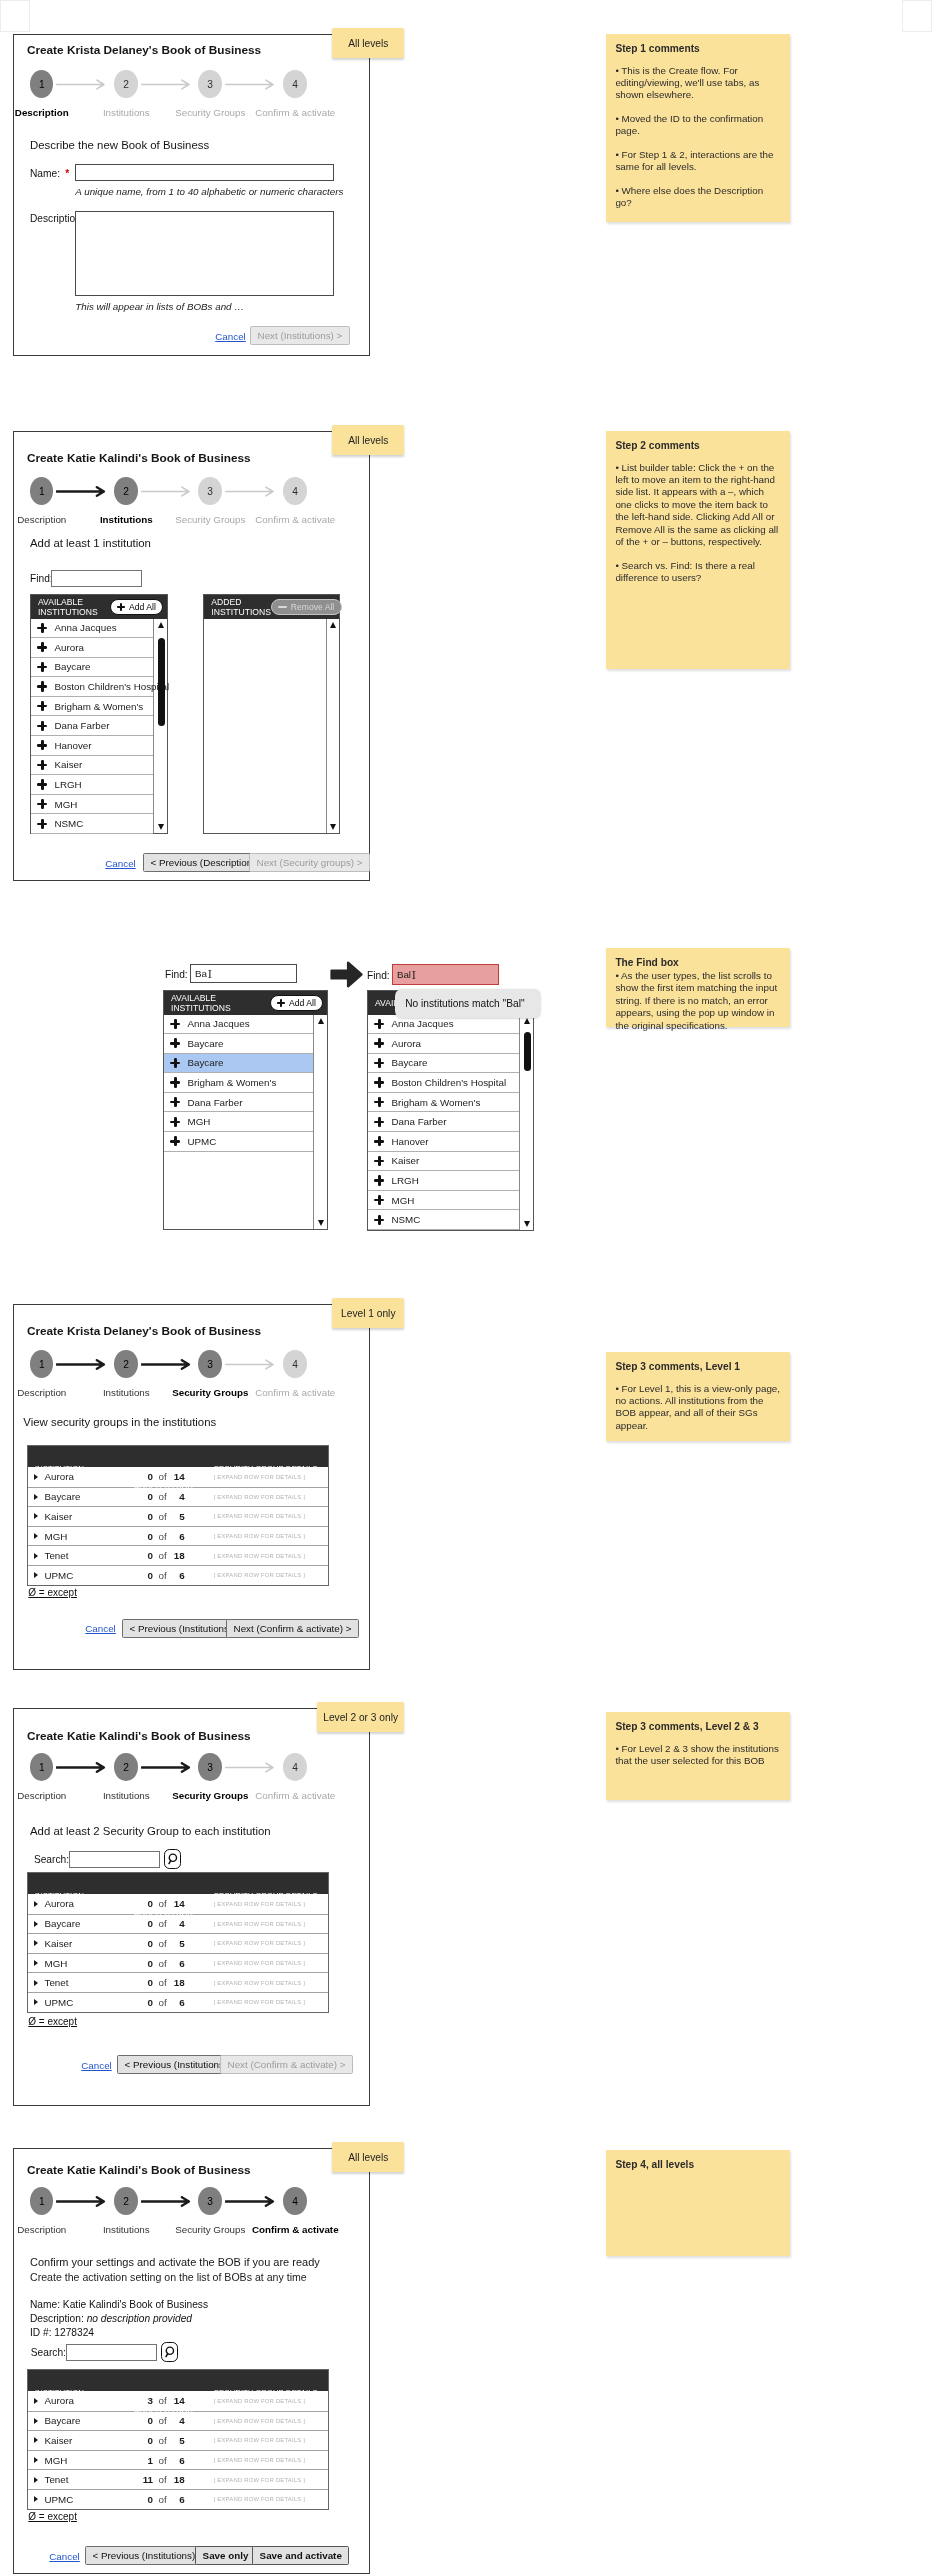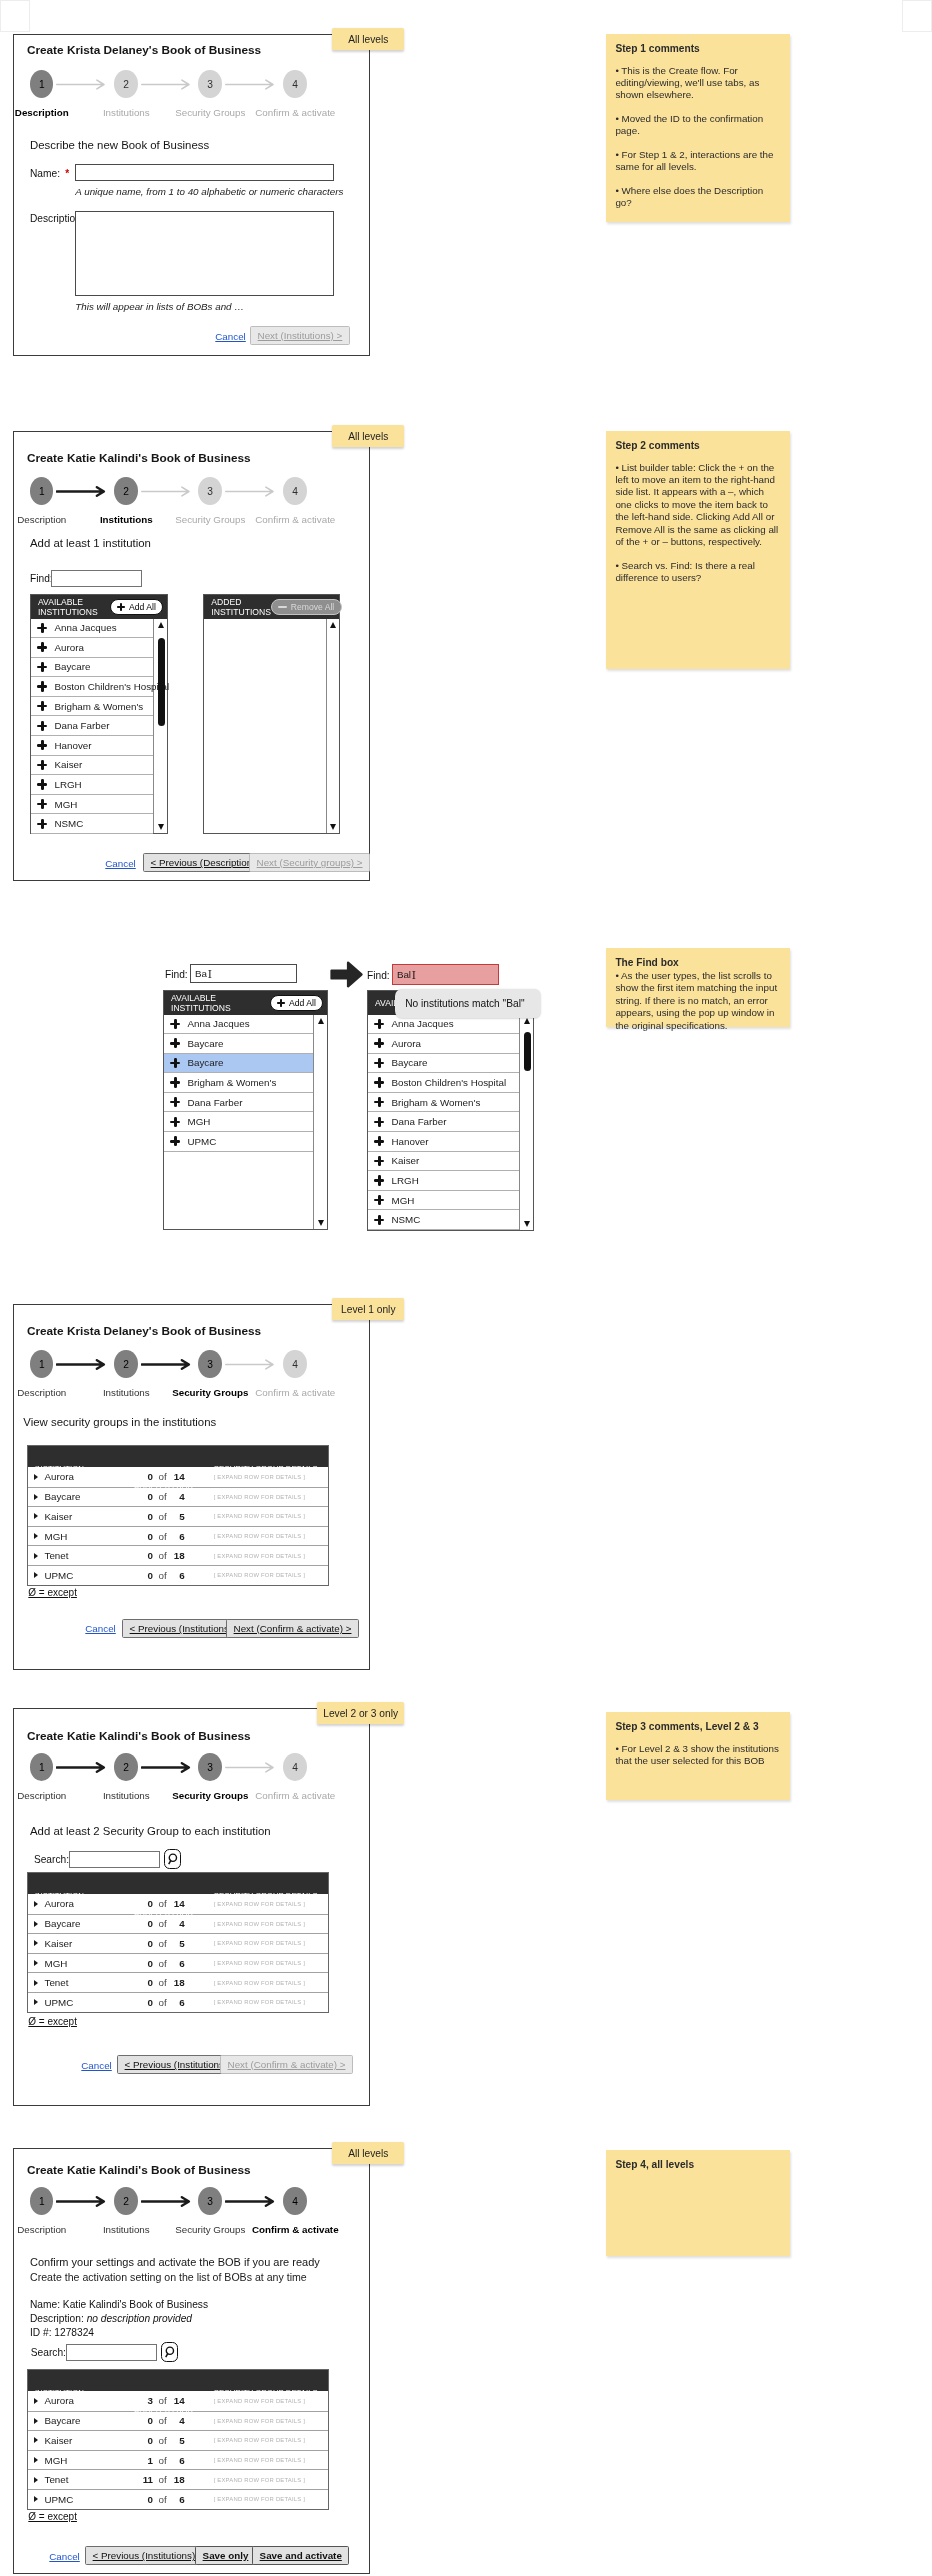--- a/index.html
+++ b/index.html
@@ -2,21 +2,21 @@
 <html style="font-size:12.6px"><head>
 <meta charset="utf-8">
 <style>
   html,body{margin:0;padding:0;background:#fff;}
   body{font-family:"Liberation Sans","DejaVu Sans",sans-serif;color:#1c1c1c;}
   .page{position:relative;width:933px;height:2576px;background:#fff;overflow:hidden;}
   .corner{position:absolute;width:30px;height:32px;border:1.6px solid #ededed;background:#fff;box-sizing:border-box;}
 
   
   .panel{position:absolute;left:13.3px;width:357px;background:#fff;border:1.6px solid #3b3b3b;box-sizing:border-box;}
-  .tab{position:absolute;top:-7px;right:-35px;min-width:72px;height:22px;padding:0 6.3px;box-sizing:border-box;
+  .tab{position:absolute;top:-7px;right:-35px;min-width:72px;height:30px;padding:0 6.3px;box-sizing:border-box;
        background:#FBE29B;display:flex;align-items:center;justify-content:center;font-size:10.2px;color:#222;
        border-radius:1.6px;box-shadow:0 1.6px 2.4px rgba(0,0,0,.18);z-index:4;}
   .ptitle{position:absolute;font-size:11.8px;font-weight:bold;color:#161616;white-space:nowrap;}
   .pheading{position:absolute;font-size:11.4px;font-weight:normal;color:#161616;white-space:nowrap;}
   .psub{position:absolute;font-size:10.6px;color:#222;white-space:nowrap;}
   .plabel{position:absolute;font-size:10.2px;color:#111;}
   .hint{position:absolute;font-style:italic;font-size:9.8px;color:#222;white-space:nowrap;}
   .req{position:absolute;color:#cc0000;font-size:10.2px;font-weight:bold;}
 
   
@@ -31,21 +31,21 @@
   .sarrow{position:absolute;top:8.6px;}
   .sarrow path{fill:none;stroke-linecap:round;stroke-linejoin:round;}
   .sarrow.g path{stroke:#c9c9c9;stroke-width:2;}
   .sarrow.b path{stroke:#1b1b1b;stroke-width:3;}
 
   
   .winput{position:absolute;border:1.6px solid #4a4a4a;background:#fff;box-sizing:border-box;font-size:9.8px;padding:0 3.1px;}
   textarea.winput{resize:none;}
   .link{position:absolute;color:#2255cc;text-decoration:underline;font-size:9.8px;cursor:pointer;white-space:nowrap;}
   .btn{position:absolute;display:inline-flex;align-items:center;justify-content:center;background:#e2e2e2;
-       border:1.6px solid #6e6e6e;font-size:9.8px;padding:0 6.3px;height:19px;color:#101010;box-sizing:border-box;white-space:nowrap;border-radius:1.6px;text-decoration:underline;}
+       border:1.6px solid #6e6e6e;font-size:9.8px;padding:0 6.3px;height:19px;color:#101010;box-sizing:border-box;white-space:nowrap;border-radius:1.6px;}
   .btn.disabled{border-color:#bcbcbc;color:#9c9c9c;background:#e8e8e8;}
   .btn.strong{font-weight:bold;border-color:#555;}
   .magbtn{position:absolute;width:17px;height:19.6px;border:1.6px solid #111;border-radius:5.5px;background:#fff;
           display:flex;align-items:center;justify-content:center;box-sizing:border-box;padding:0;}
 
   
   .lb{position:absolute;border:0.8px solid #555;background:#fff;box-sizing:border-box;}
   .lb-head{position:absolute;top:0;left:0;right:0;height:23.5px;background:#2e2e2e;color:#fff;display:flex;
            align-items:center;justify-content:space-between;padding:0 3.9px 0 7px;font-size:8.6px;box-sizing:border-box;}
   .lb-body{position:absolute;top:23.5px;left:0;right:0;bottom:0;}
@@ -523,20 +523,26 @@
           </div>
         </div>
     </div>
     <div class="except" style="left:14px;top:282px">Ø = except</div>
 
     <a class="link" style="left:71px;top:318px">Cancel</a>
     <button class="btn" style="left:108px;top:314px">&lt; Previous (Institutions)</button>
     <button class="btn" style="left:212px;top:314px">Next (Confirm &amp; activate) &gt;</button>
   </div>
 
+  <div class="note" style="top:1352px;height:89px">
+    <h3>Step 3 comments, Level 1</h3>
+    <div>
+        <p>• For Level 1, this is a view-only page, no actions. All institutions from the BOB appear, and all of their SGs appear.</p>
+      </div>
+  </div>
 
   <div class="panel" style="top:1708px;height:398px">
     <div class="tab">Level 2 or 3 only</div>
     <div class="ptitle" style="left:12.6px;top:20.4px">Create Katie Kalindi's Book of Business</div>
 
     <div class="stepper" style="top:44px">
       <div class="circle on" style="left:15.7px">1</div>
       <div class="circle on" style="left:100px">2</div>
       <div class="circle on" style="left:184px">3</div>
       <div class="circle off" style="left:269px">4</div>

